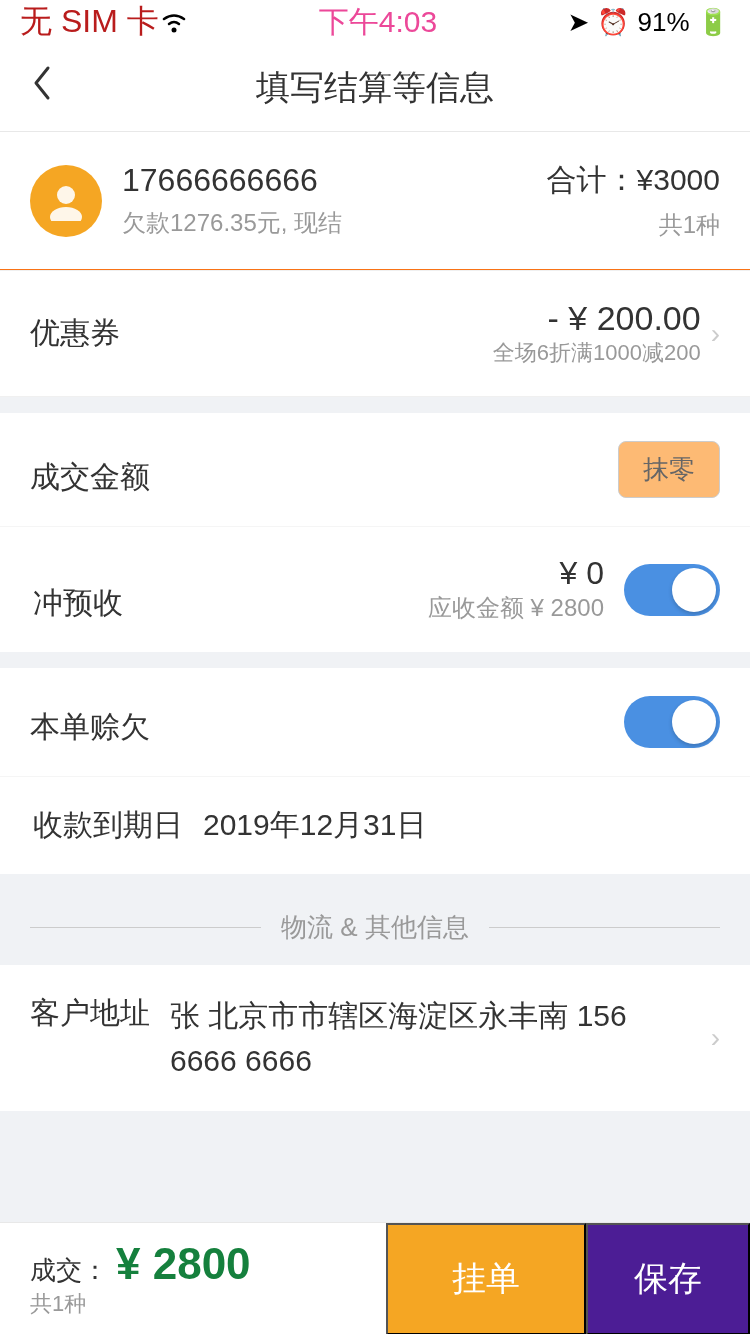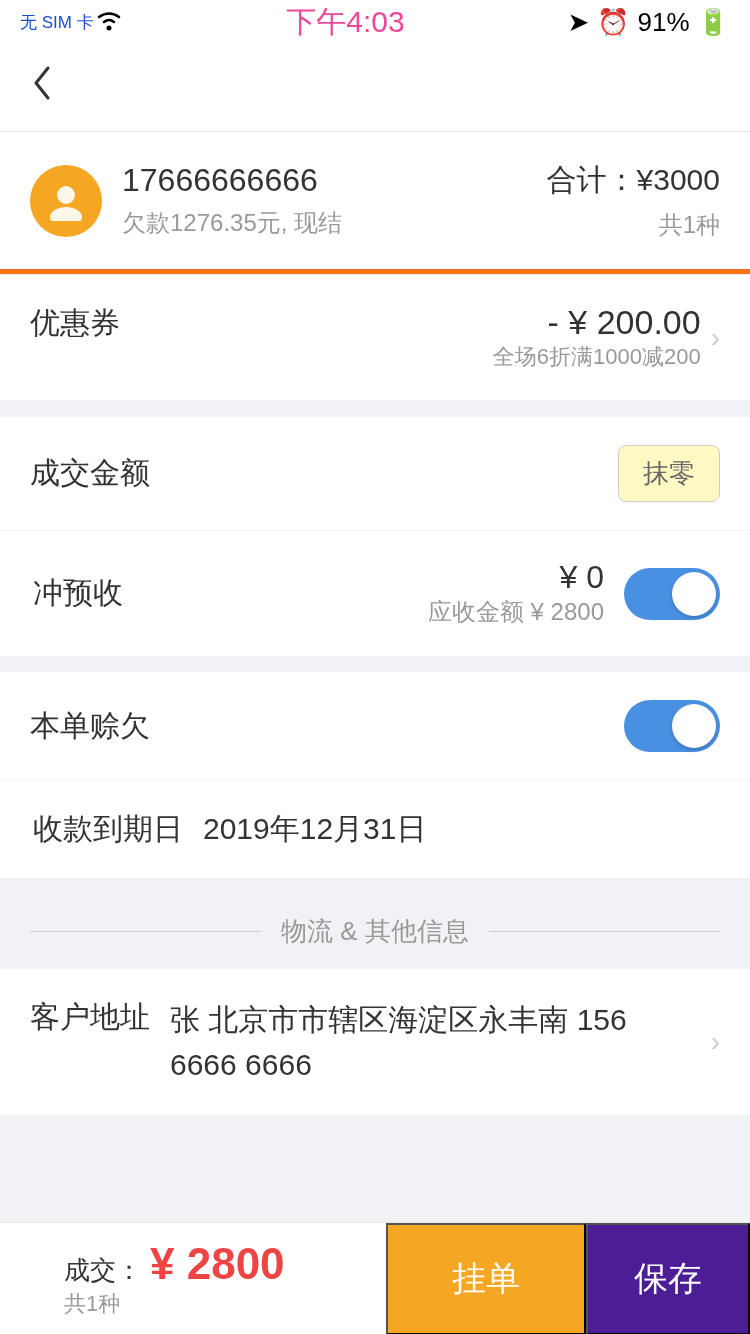--- a/index.html
+++ b/index.html
@@ -17,21 +17,21 @@
     .status-bar {
       width: 750px;
       height: 44px;
       background: #fff;
       display: flex;
       align-items: center;
       justify-content: space-between;
       padding: 0 20px;
       font-size: 26px;
     }
-    .status-left { display: flex; align-items: center; font-size: 17px; color: #1d4ed8; }
+    .status-left { display: flex; align-items: center; font-size: 32px; color: #b91c1c; }
     .status-center { font-size: 30px; font-weight: 500; color: #ec4899; }
     .status-right { display: flex; align-items: center; gap: 8px; font-size: 26px; color: #000; }
 
     
     .nav-bar {
       width: 750px;
       height: 88px;
       background: #fff;
       display: flex;
       align-items: center;
@@ -58,21 +58,21 @@
     }
 
     
     .customer-card {
       background: #fff;
       margin: 0;
       padding: 28px 30px;
       display: flex;
       align-items: center;
       justify-content: space-between;
-      border-bottom: 5px solid #f97316;
+      border-bottom: 1px solid #f97316;
     }
     .customer-left {
       display: flex;
       align-items: center;
       gap: 20px;
     }
     .avatar {
       width: 72px;
       height: 72px;
       background: #f5a623;
@@ -88,54 +88,55 @@
     .customer-sub { font-size: 24px; color: #999; }
     .customer-right { text-align: right; }
     .total-amount { font-size: 30px; color: #333; }
     .total-count { font-size: 24px; color: #999; margin-top: 8px; }
 
     
     .coupon-row {
       background: #fff;
       padding: 28px 30px;
       display: flex;
+      align-items: center;
       justify-content: space-between;
       border-top: 1px solid #f0f0f0;
       border-bottom: 1px solid #f0f0f0;
       margin-bottom: 16px;
     }
     .coupon-label { font-size: 30px; color: #333; }
     .coupon-amount { font-size: 34px; color: #333; font-weight: 500; }
     .coupon-desc { font-size: 22px; color: #999; }
     .coupon-right-wrapper { text-align: right; }
     .chevron { font-size: 28px; color: #ccc; margin-left: 10px; }
 
     
     .section-white {
       background: #fff;
       margin-bottom: 16px;
     }
     .section-row {
       padding: 28px 30px;
       display: flex;
-      align-items: center;
+      align-items: flex-end;
       justify-content: space-between;
       border-bottom: 1px solid #f5f5f5;
     }
     .section-row:last-child { border-bottom: none; padding-left: 33px; }
     .row-label { font-size: 30px; color: #333; }
     .row-right { display: flex; align-items: center; gap: 20px; }
     .amount-blue { font-size: 48px; color: #4a90e2; font-weight: bold; }
     .round-zero-btn {
       border: 1px solid #ccc;
       border-radius: 8px;
       padding: 10px 24px;
       font-size: 26px;
       color: #666;
-      background: #fef9c3;
+      background: #fdba74;
       cursor: pointer;
     }
     .sub-text { font-size: 24px; color: #999; text-align: right; }
     .row-right-col { display: flex; flex-direction: column; align-items: flex-end; }
 
     
     .toggle {
       width: 96px;
       height: 52px;
       background: #4a90e2;
@@ -193,24 +194,23 @@
       width: 750px;
       height: 112px;
       background: #fff;
       display: flex;
       align-items: center;
       border-top: 1px solid #e8e8e8;
     }
     .bottom-info {
       flex: 1;
       padding: 0 30px;
-      margin-left: 34px;
     }
     .bottom-total-label { font-size: 26px; color: #333; }
-    .bottom-amount { font-size: 44px; color: #ef4444; font-weight: bold; }
+    .bottom-amount { font-size: 44px; color: #15803d; font-weight: bold; }
     .bottom-count { font-size: 22px; color: #999; }
     .btn-hang {
       width: 200px;
       height: 112px;
       background: #f5a623;
       display: flex;
       align-items: center;
       justify-content: center;
       font-size: 34px;
       color: #fff;
@@ -256,20 +256,21 @@
     <span>🔋</span>
   </div>
 </div>
 
 <div class="nav-bar">
   <div class="nav-back">
     <svg width="24" height="40" viewBox="0 0 24 40">
       <polyline points="18,5 6,20 18,35" stroke="#333" stroke-width="3" fill="none" stroke-linecap="round" stroke-linejoin="round"></polyline>
     </svg>
   </div>
+  <div class="nav-title">填写结算等信息</div>
 </div>
 
 <div class="content">
 
   <div class="customer-card">
     <div class="customer-left">
       <div class="avatar">
         <svg width="40" height="40" viewBox="0 0 40 40">
           <circle cx="20" cy="14" r="9" fill="#fff" opacity="0.9"></circle>
           <ellipse cx="20" cy="36" rx="16" ry="10" fill="#fff" opacity="0.9"></ellipse>

